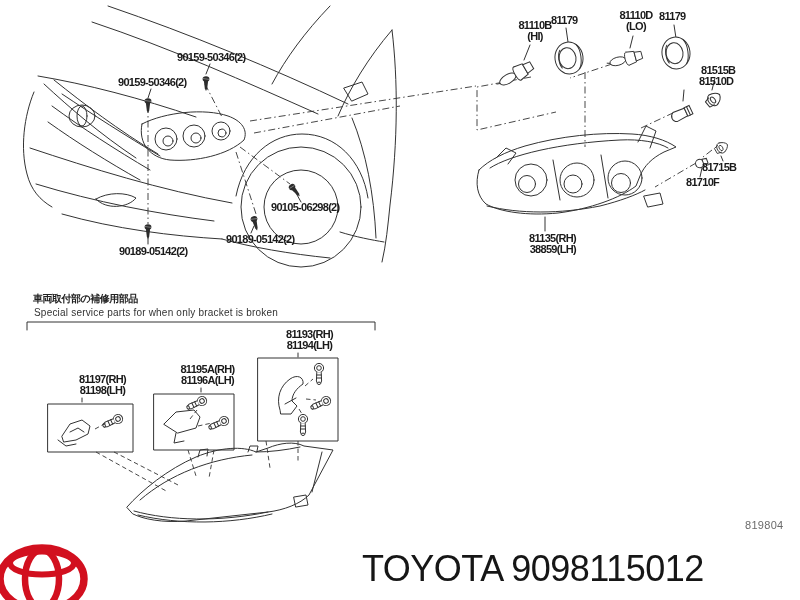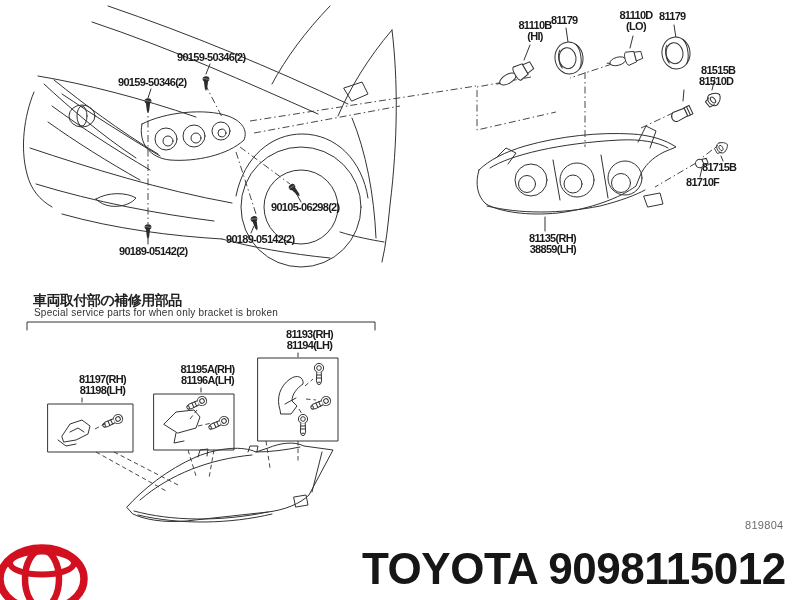--- a/index.html
+++ b/index.html
@@ -4,27 +4,27 @@
 <style>
   html,body{margin:0;padding:0;background:#fff;}
   .screen{position:relative;width:800px;height:600px;background:#ffffff;overflow:hidden;
           font-family:"Liberation Sans",sans-serif;}
   .art{position:absolute;left:0;top:0;}
   
   .plbl{position:absolute;font-family:"Liberation Sans",sans-serif;font-weight:bold;
         font-size:11px;letter-spacing:-0.7px;color:#1a1a1a;white-space:nowrap;line-height:10.5px;text-align:right;}
   .plbl.center{text-align:center;}
   .plbl span{display:block;}
-  .jp-title{position:absolute;left:33px;top:292px;font-size:14px;font-weight:600;
+  .jp-title{position:absolute;left:33px;top:292px;font-size:10px;font-weight:600;
             letter-spacing:-0.5px;color:#222;font-family:"Liberation Sans",sans-serif;}
   .en-title{position:absolute;left:34px;top:307px;font-size:10px;font-weight:400;
             letter-spacing:0.2px;color:#333;}
   .diag-code{position:absolute;left:745px;top:519px;font-size:11px;color:#6a6a6a;letter-spacing:0.3px;}
-  .footer-title{position:absolute;left:362px;top:547px;font-size:44px;line-height:44px;
-                font-weight:700;color:#161616;letter-spacing:-0.5px;white-space:nowrap;}
+  .footer-title{position:absolute;left:362px;top:547px;font-size:36px;line-height:44px;
+                font-weight:400;color:#161616;letter-spacing:-0.5px;white-space:nowrap;}
   .logo{position:absolute;left:-4px;top:540px;}
   svg .ln{stroke:#333;fill:none;stroke-width:1;stroke-linecap:round;stroke-linejoin:round;}
   svg .dd{stroke:#333;fill:none;stroke-width:0.9;stroke-dasharray:7 3 1.5 3;}
   svg .dsh{stroke:#333;fill:none;stroke-width:0.9;stroke-dasharray:4.5 3;}
   svg .sld{fill:#2c2c2c;stroke:none;}
   svg .wht{fill:#fff;stroke:#333;stroke-width:1;}
 </style>
 </head>
 <body>
 

